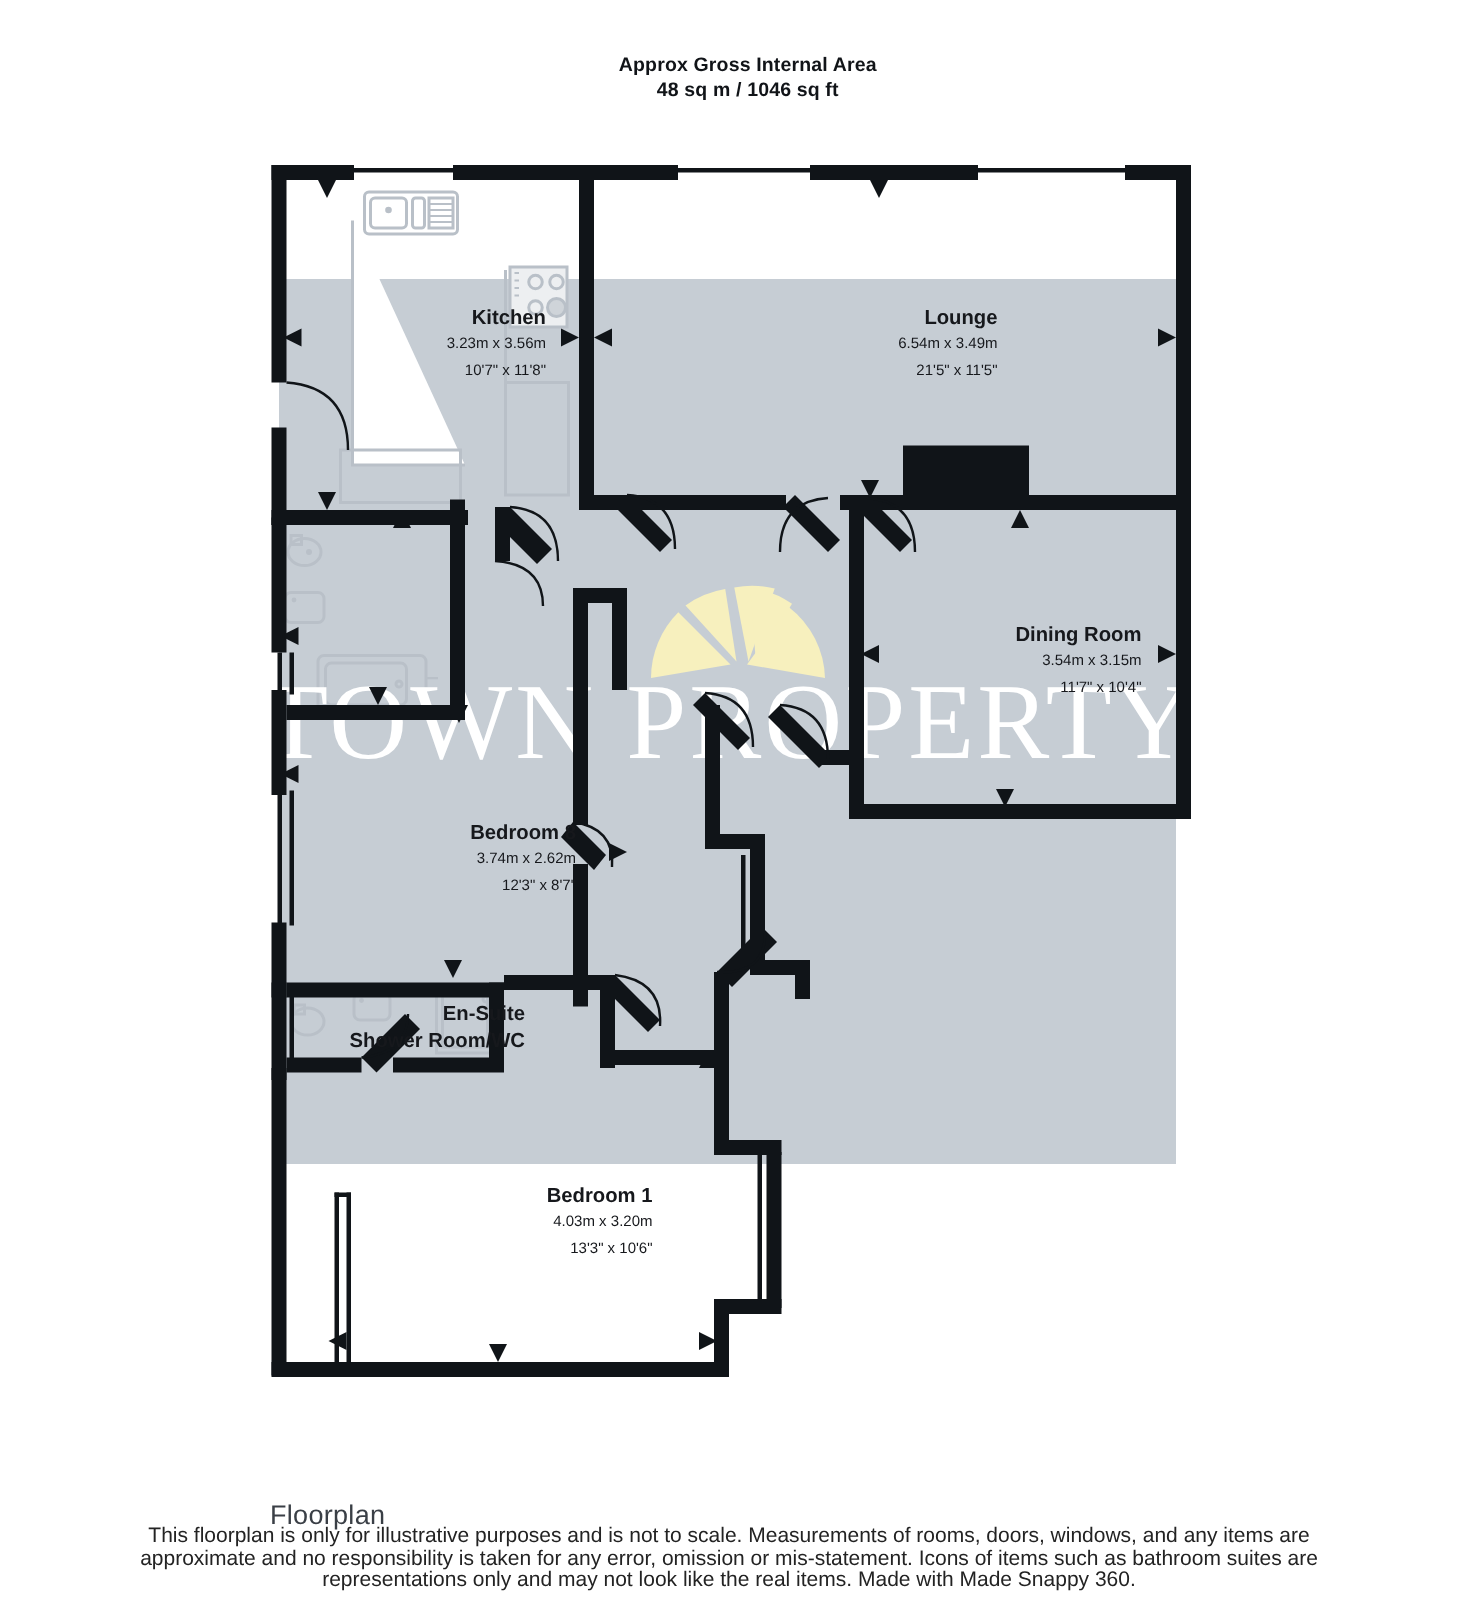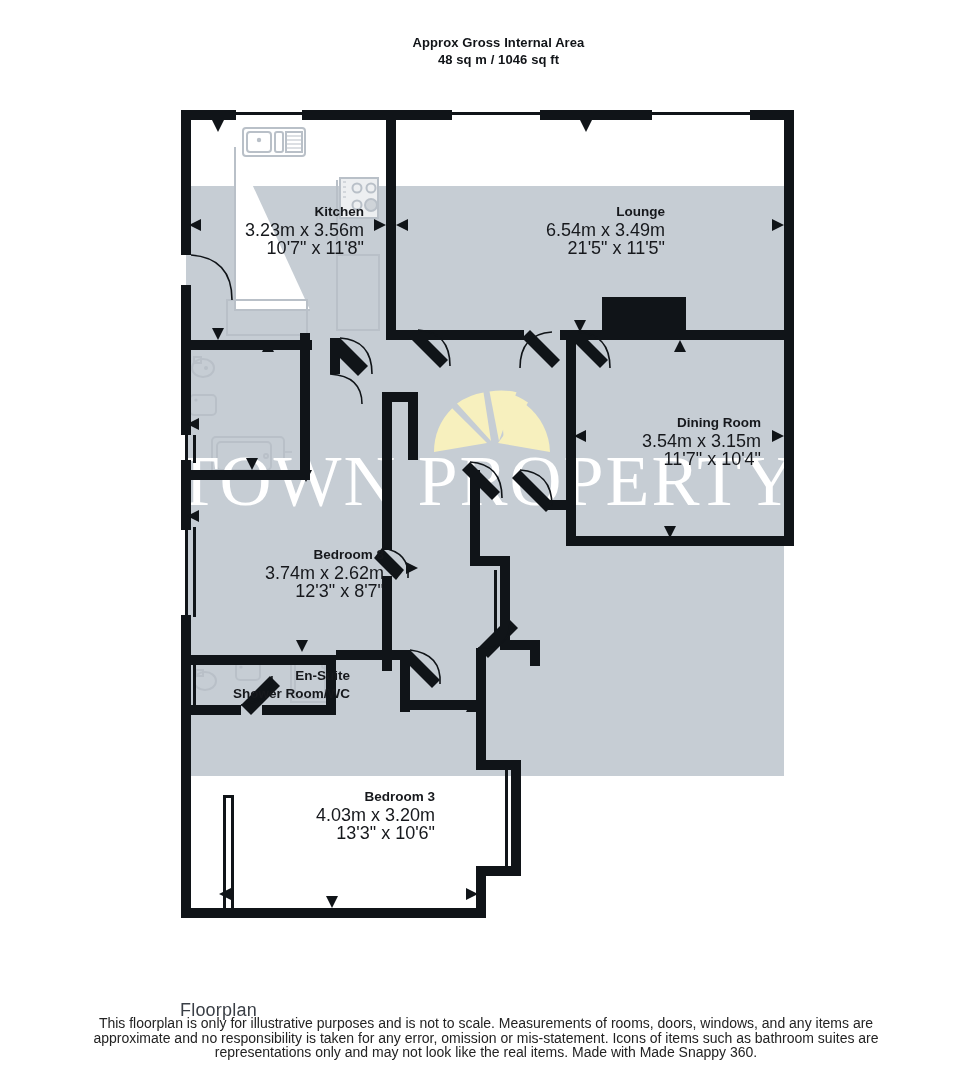--- a/index.html
+++ b/index.html
@@ -31,21 +31,21 @@
   .roomlabel{
     position:absolute;
     text-align:right;
     line-height:18px;
     font-size:13.5px;
     color:#16181c;
     white-space:nowrap;
     pointer-events:none;
   }
   .roomlabel .rname{font-weight:bold;display:block;font-size:13.5px;}
-  .roomlabel .rdim{display:block;font-size:18px;}
+  .roomlabel .rdim{display:block;font-size:10px;}
   .roomlabel.two .rname{font-weight:bold;}
 
   
   .floorplan-caption{
     position:absolute;left:180px;top:952px;
     font-size:18px;color:#3a3f46;font-weight:normal;
     letter-spacing:.2px;
     margin-top:48px;
   }
   .disclaimer{
@@ -331,21 +331,21 @@
     <span class="rdim">3.74m x 2.62m</span>
     <span class="rdim">12'3" x 8'7"</span>
   </div>
 
   <div class="roomlabel two" style="left:180px;top:667px;width:170px;">
     <span class="rname">En-Suite</span>
     <span class="rname">Shower Room/WC</span>
   </div>
 
   <div class="roomlabel" style="left:275px;top:788px;width:160px;">
-    <span class="rname">Bedroom 3</span>
+    <span class="rname">Bedroom 1</span>
     <span class="rdim">4.03m x 3.20m</span>
     <span class="rdim">13'3" x 10'6"</span>
   </div>
 
   <div class="floorplan-caption">Floorplan</div>
 
   <div class="disclaimer">
     <span>This floorplan is only for illustrative purposes and is not to scale. Measurements of rooms, doors, windows, and any items are approximate</span>
     <span>and no responsibility is taken for any error, omission or mis-statement. Icons of items such as bathroom suites are representations only and</span>
     <span>may not look like the real items. Made with Made Snappy 360.</span>

